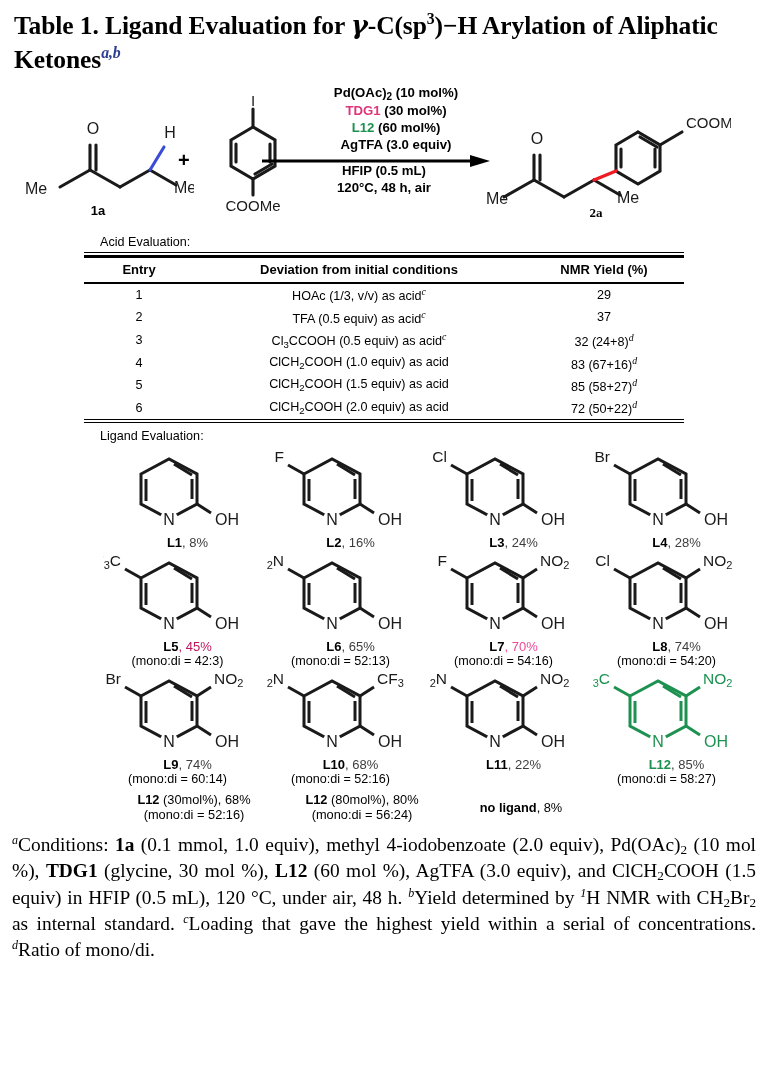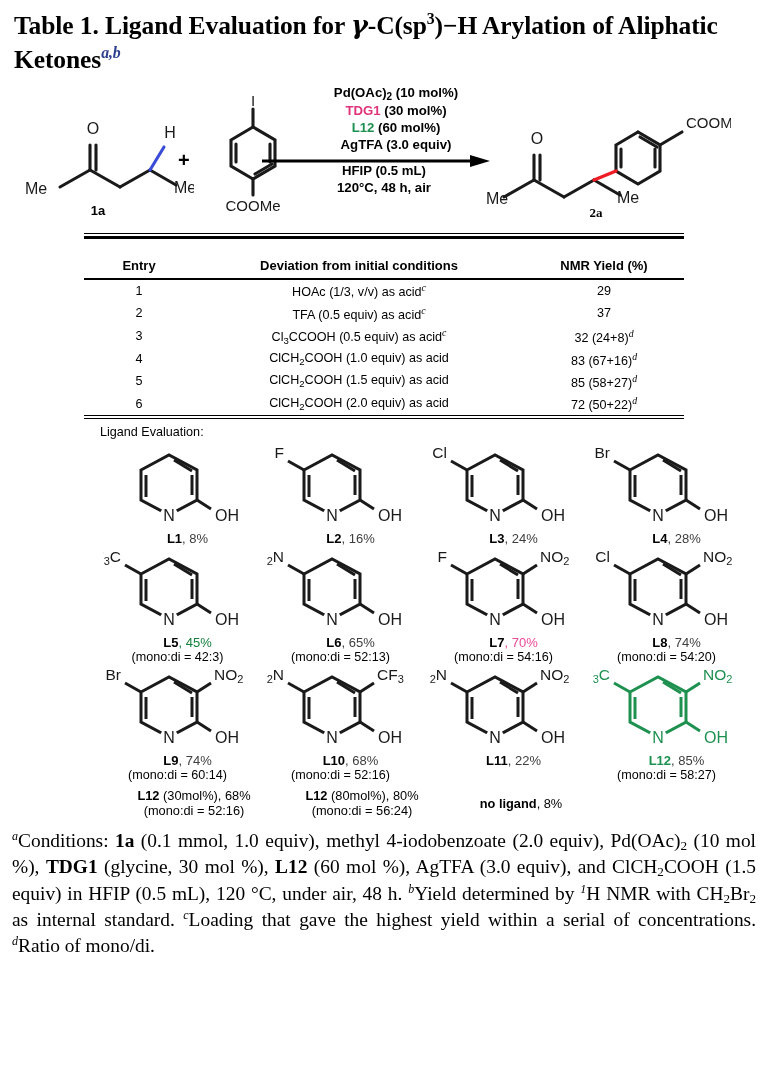--- a/index.html
+++ b/index.html
@@ -43,21 +43,21 @@
 
   svg text { font-family: "Liberation Sans", sans-serif; }
 
   
   .sec-cap { font-size: 12.6px; margin: 2px 0 3px 100px; }
 
   
   .tbl-wrap { margin: 0 auto; width: 600px; }
   table.acid { width: 100%; border-collapse: collapse; font-size: 12.6px; }
   table.acid thead th {
-    font-weight: bold; font-size: 13px; padding: 20px 0 6px 0;
+    font-weight: bold; font-size: 13px; padding: 5px 0 6px 0;
     border-top: 1.3px solid #000; border-bottom: 1.3px solid #000;
     background:
       linear-gradient(#000,#000) top/100% 1.3px no-repeat,
       linear-gradient(#000,#000) bottom/100% 1.3px no-repeat;
   }
   table.acid td { padding: 2.5px 0; text-align: center; }
   table.acid td.entry { width: 110px; }
   table.acid td.dev { width: 330px; }
   table.acid td.yield { width: 160px; }
   table.acid sup { font-size: 0.78em; font-style: italic; font-family:"Liberation Serif",serif; }
@@ -174,20 +174,21 @@
       </g>
       <line x1="108" y1="93" x2="130" y2="84" stroke="#ee1c25" stroke-width="3.4" stroke-linecap="round"></line>
       <text x="0" y="117" font-size="16" fill="#1a1a1a" text-anchor="start">Me</text>
       <text x="51" y="57" font-size="16" fill="#1a1a1a" text-anchor="middle">O</text>
       <text x="142" y="116" font-size="16" fill="#1a1a1a" text-anchor="middle">Me</text>
       <text x="200" y="41" font-size="15" fill="#1a1a1a" text-anchor="start">COOMe</text>
     </svg>
     <div class="struct-label" style="position:absolute;left:576px;top:120px;width:40px;font-family:Liberation Serif, serif;">2a</div>
   </div>
 
+  <div class="sec-cap">Acid Evaluation:</div>
 
   <div class="tbl-wrap">
     <div class="tbl-dbl-top"></div>
     <table class="acid">
       <thead>
         <tr>
           <th class="entry" style="width:110px">Entry</th>
           <th class="dev" style="width:330px">Deviation from initial conditions</th>
           <th class="yield" style="width:160px">NMR Yield (%)</th>
         </tr>
@@ -283,21 +284,21 @@
             <polygon points="38,28 66,13 94,28 94,58 66,73 38,58" fill="none" stroke="#1a1a1a" stroke-width="3"></polygon>
             <line x1="43" y1="33" x2="43" y2="55" stroke="#1a1a1a" stroke-width="3"></line>
             <line x1="71" y1="18" x2="89" y2="29" stroke="#1a1a1a" stroke-width="3"></line>
             <line x1="89" y1="33" x2="89" y2="53" stroke="#1a1a1a" stroke-width="3"></line>
             <circle cx="66" cy="73" r="9" fill="#fff"></circle>
             <text x="66" y="79" text-anchor="middle" font-size="16" fill="#1a1a1a">N</text>
             <line x1="94" y1="58" x2="108" y2="67" stroke="#1a1a1a" stroke-width="3"></line>
             <text x="112" y="79" font-size="16" fill="#1a1a1a">OH</text>
             <line x1="38" y1="28" x2="22" y2="19" stroke="#1a1a1a" stroke-width="3"></line>
             <text x="18" y="16" text-anchor="end" font-size="15.5" fill="#1a1a1a"><tspan dy="0">F</tspan><tspan font-size="11" dy="3">3</tspan><tspan dy="-3">C</tspan></text>
-          </svg><div class="lig-name"><b>L5</b><span style="color: #15803d;">, 45%</span></div><div class="lig-ratio">(mono:di = 42:3)</div></div>
+          </svg><div class="lig-name"><b>L5</b><span style="color: #be185d;">, 45%</span></div><div class="lig-ratio">(mono:di = 42:3)</div></div>
         <div class="lig-cell"><svg width="150" height="84" viewBox="0 0 150 84">
             <polygon points="38,28 66,13 94,28 94,58 66,73 38,58" fill="none" stroke="#1a1a1a" stroke-width="3"></polygon>
             <line x1="43" y1="33" x2="43" y2="55" stroke="#1a1a1a" stroke-width="3"></line>
             <line x1="71" y1="18" x2="89" y2="29" stroke="#1a1a1a" stroke-width="3"></line>
             <line x1="89" y1="33" x2="89" y2="53" stroke="#1a1a1a" stroke-width="3"></line>
             <circle cx="66" cy="73" r="9" fill="#fff"></circle>
             <text x="66" y="79" text-anchor="middle" font-size="16" fill="#1a1a1a">N</text>
             <line x1="94" y1="58" x2="108" y2="67" stroke="#1a1a1a" stroke-width="3"></line>
             <text x="112" y="79" font-size="16" fill="#1a1a1a">OH</text>
             <line x1="38" y1="28" x2="22" y2="19" stroke="#1a1a1a" stroke-width="3"></line>

